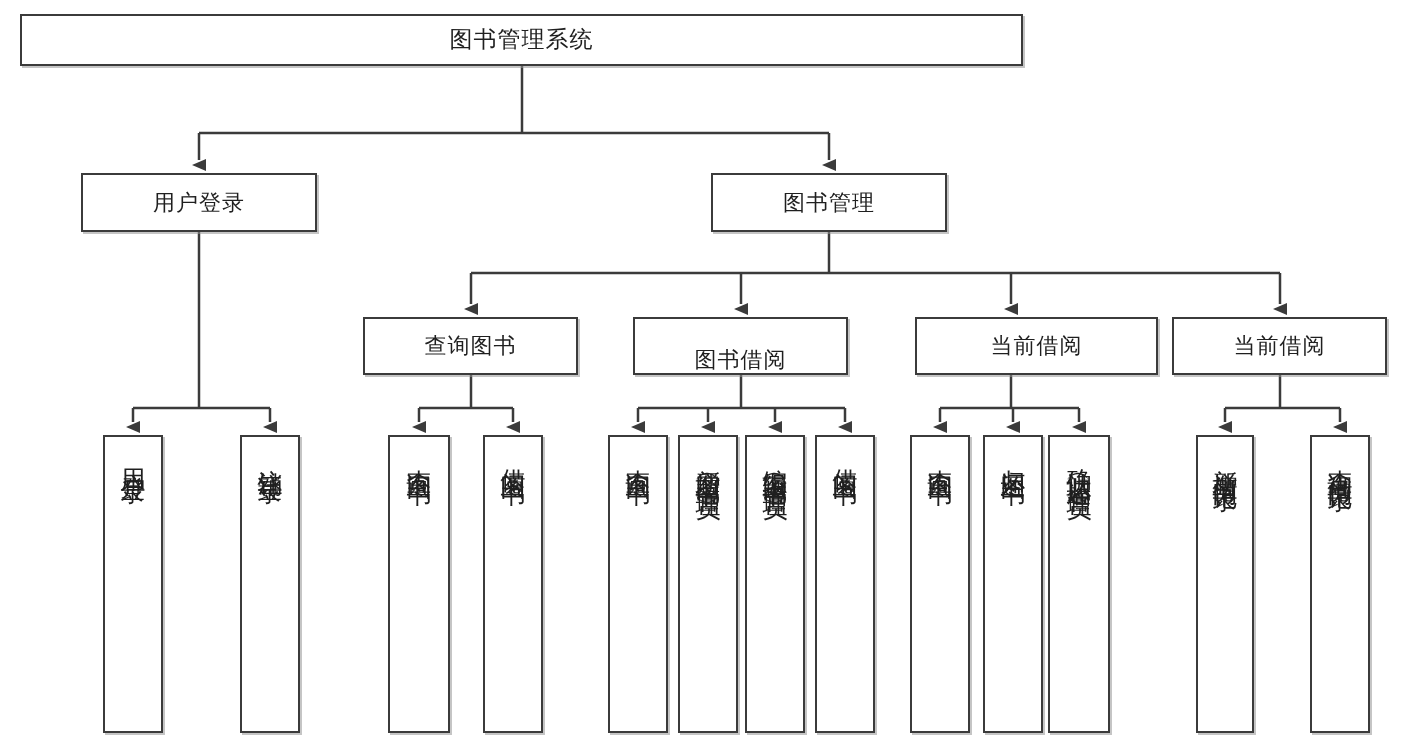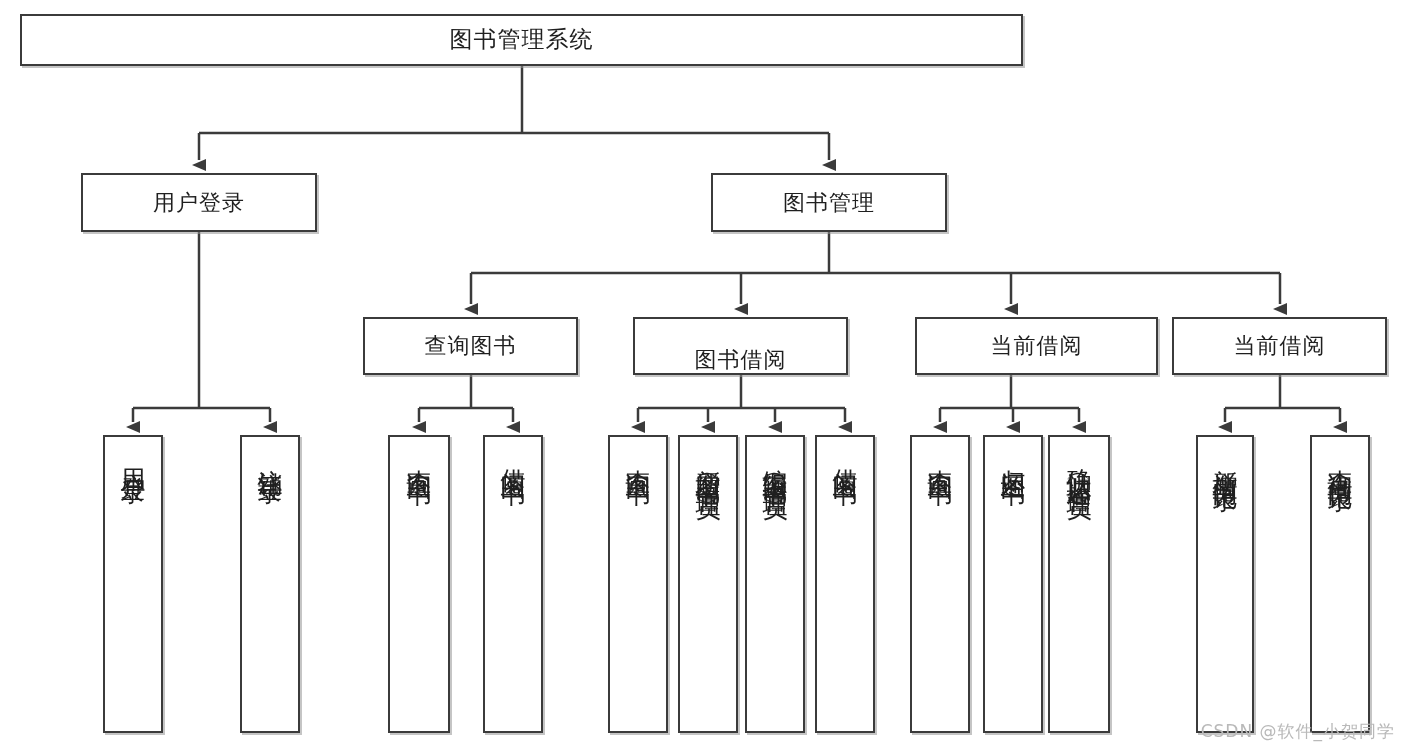--- a/index.html
+++ b/index.html
@@ -176,14 +176,13 @@
         <span class="label">确认归还（管理员）</span>
       </div>
       <div class="node vert" style="left: 1196px; top: 435px; width: 58px; height: 298px;">
         <span class="label">新增借阅记录</span>
       </div>
       <div class="node vert" style="left: 1310px; top: 435px; width: 60px; height: 298px;">
         <span class="label">查询借阅记录</span>
       </div>
     </div>
 
-  <div id="watermark">CSDN @软件_小贺同学</div>
 </div>
 
 </body></html>

